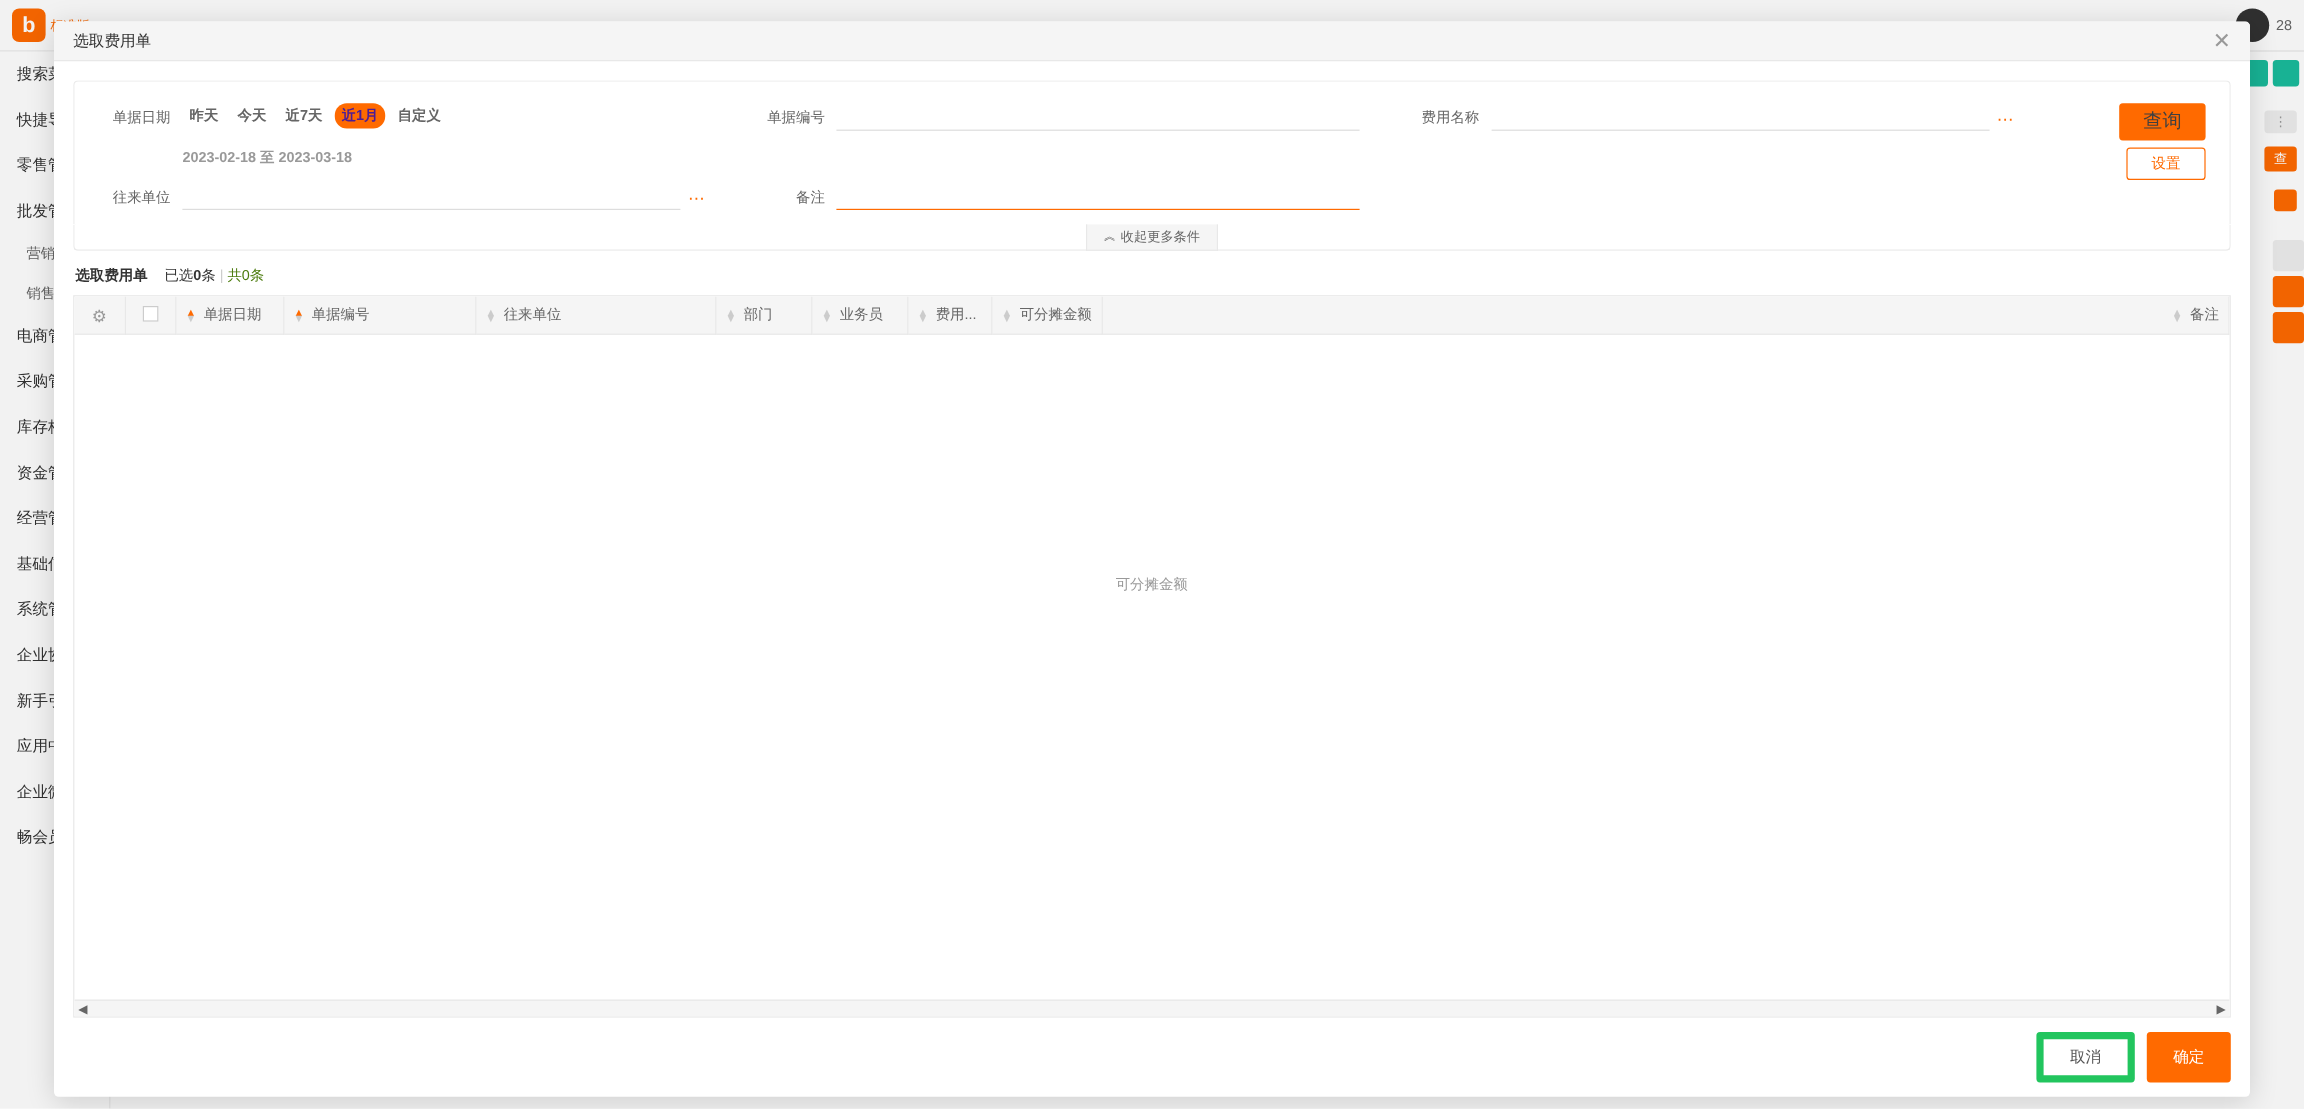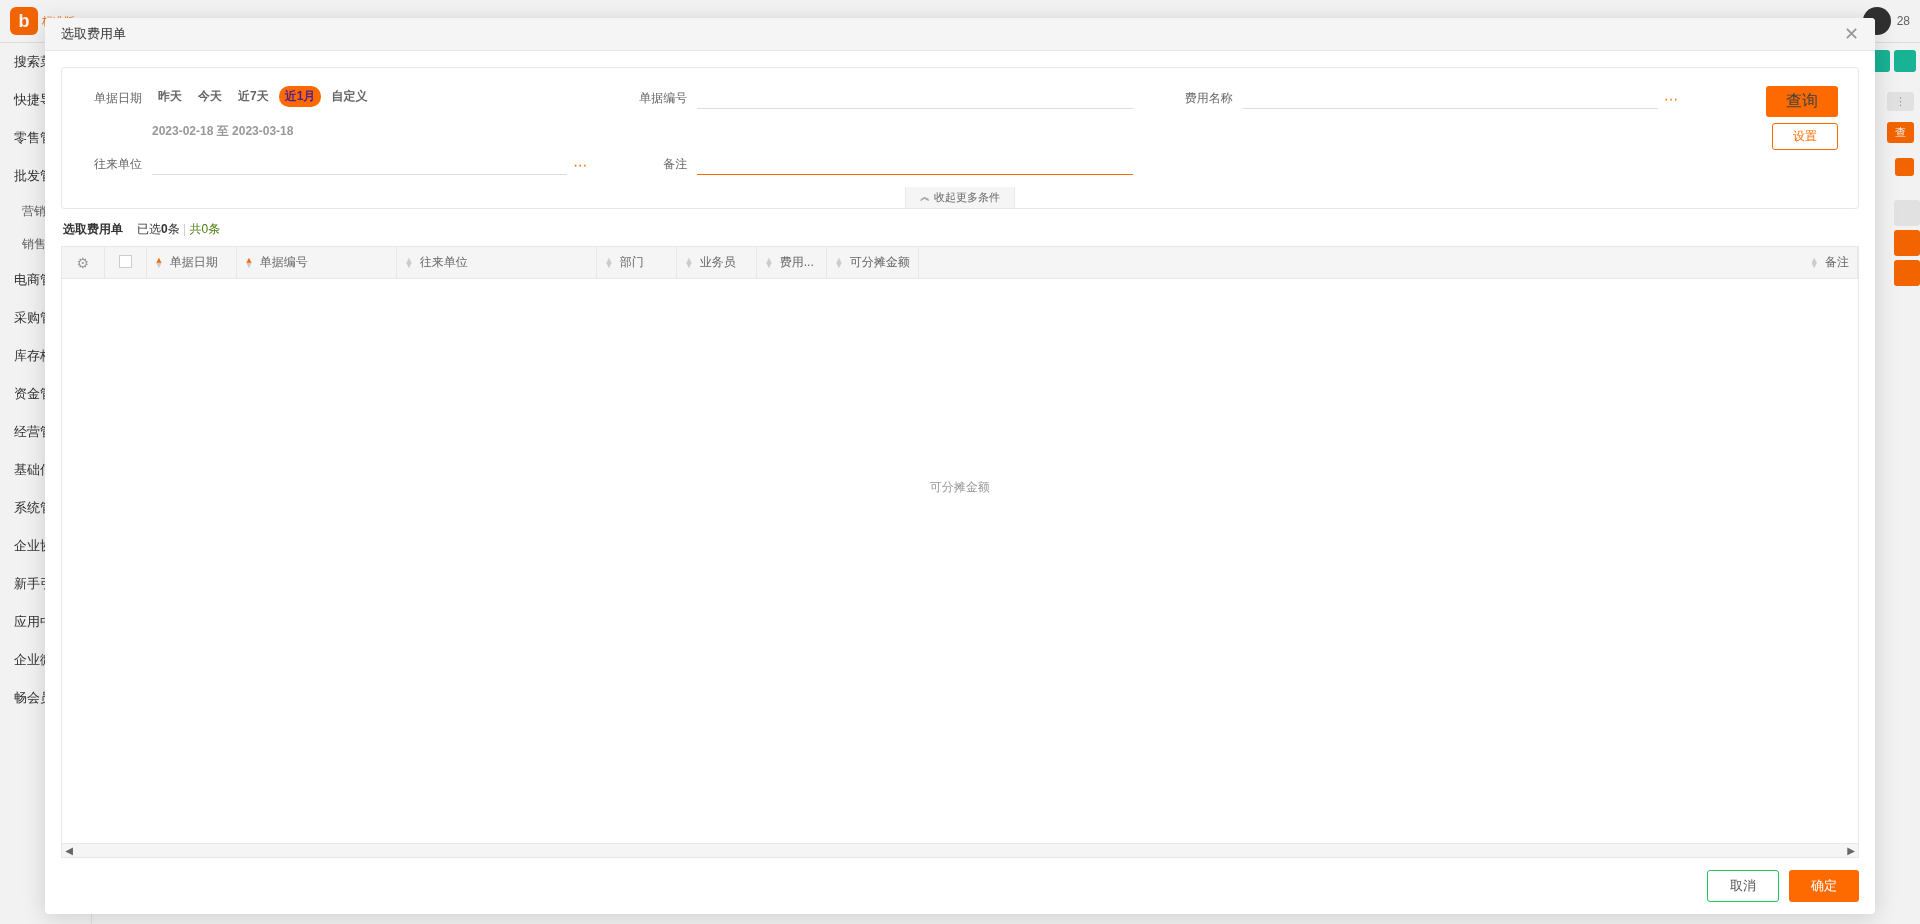--- a/index.html
+++ b/index.html
@@ -390,21 +390,21 @@
 
 .modal-footer {
   padding: 12px 16px;
   display: flex;
   justify-content: flex-end;
   gap: 10px;
 }
 .btn-default {
   background: #fff;
   color: #555;
-  border: 1px solid #22c55e;
+  border: 6px solid #22c55e;
   padding: 6px 22px;
   border-radius: 3px;
   font-size: 13px;
   cursor: pointer;
 }
 .btn-confirm {
   background: #ff6a00;
   color: #fff;
   border: none;
   padding: 6px 22px;

